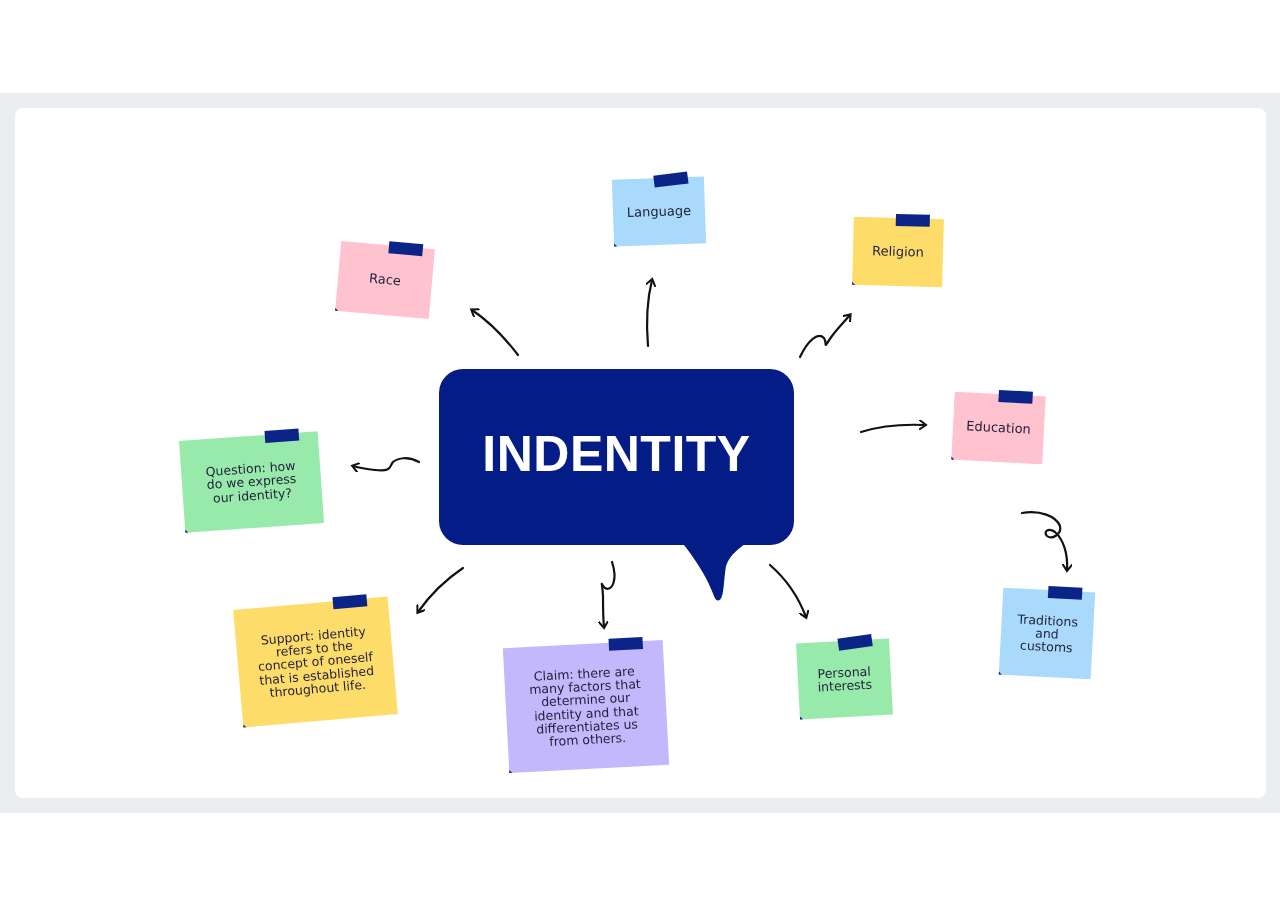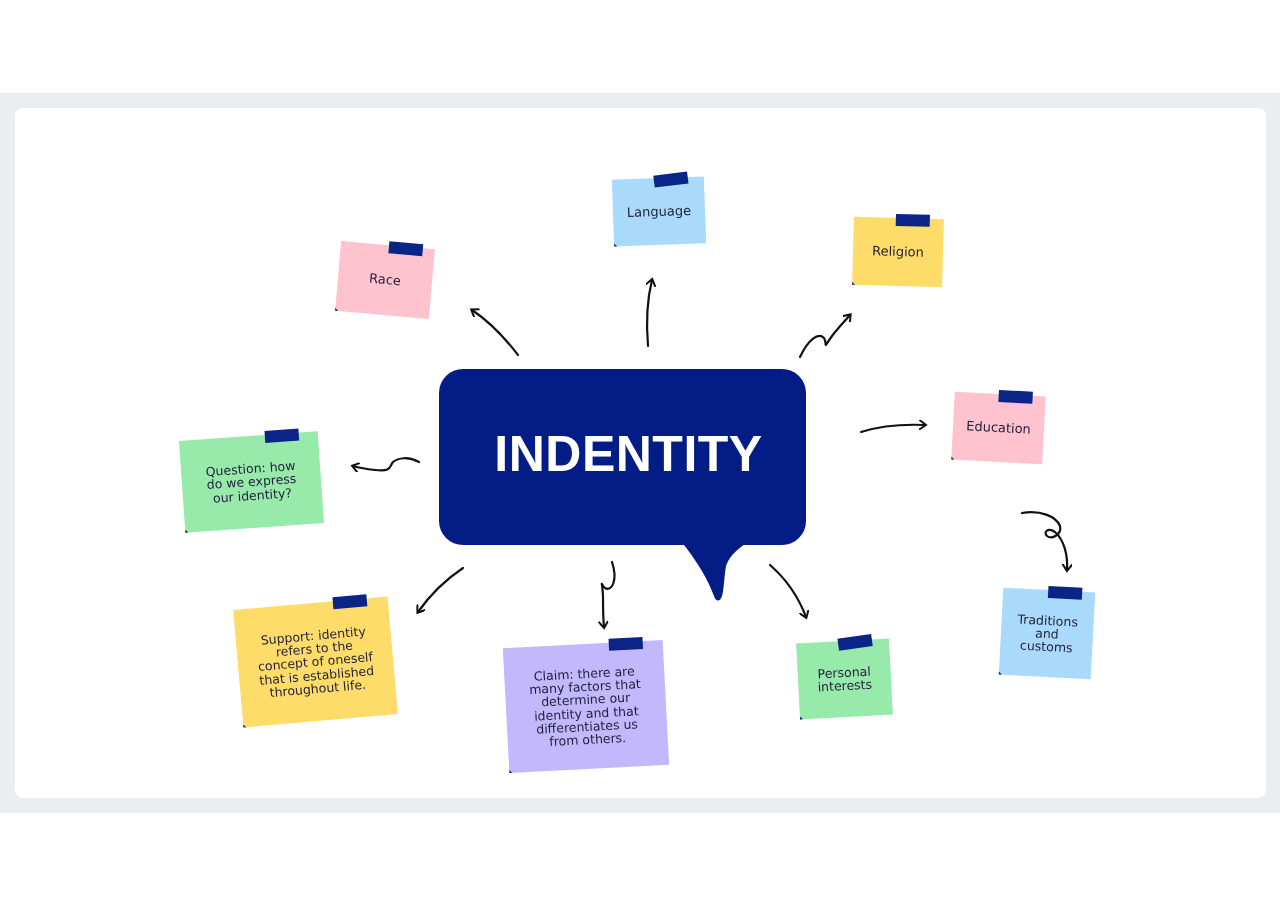--- a/index.html
+++ b/index.html
@@ -11,21 +11,21 @@
       position: absolute; left: 0; top: 93px; width: 1280px; height: 720px; background: #ebeef0;
     }
     .slide {
       position: absolute; left: 15px; top: 108px; width: 1251px; height: 690px;
       background: #ffffff; border-radius: 8px;
     }
     .arrows { position: absolute; left: 0; top: 0; width: 1280px; height: 905px; pointer-events: none; }
     .bubble {
       position: absolute; left: 439px; top: 369px; width: 355px; height: 176px;
       background: #041c85; border-radius: 24px;
-      display: flex; align-items: center; justify-content: center; padding-left: 12px;
+      display: flex; align-items: center; justify-content: center;
     }
     .bubble-title {
       color: #ffffff; font-family: "Liberation Sans", sans-serif; font-weight: bold;
       font-size: 50px; letter-spacing: 0.5px; margin-top: -6px;
     }
     .tail { position: absolute; left: 680px; top: 540px; width: 70px; height: 62px; }
     .note {
       position: absolute; display: flex; align-items: center; justify-content: center;
       text-align: center; color: #1f1f3a; font-family: "DejaVu Sans", sans-serif;
       box-sizing: border-box; padding: 8px;

